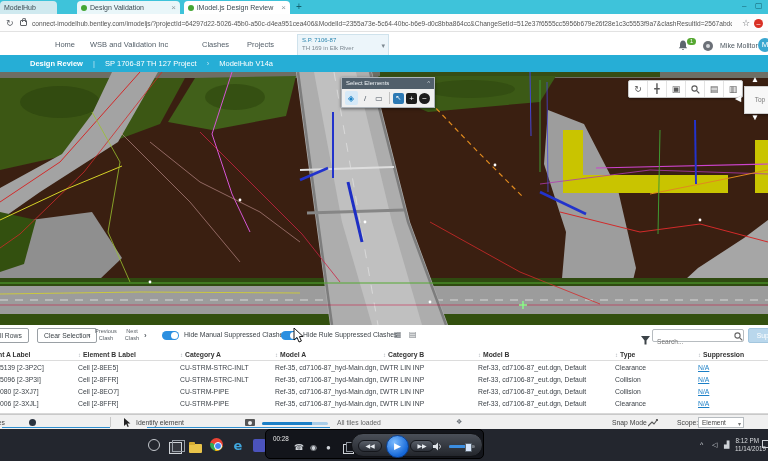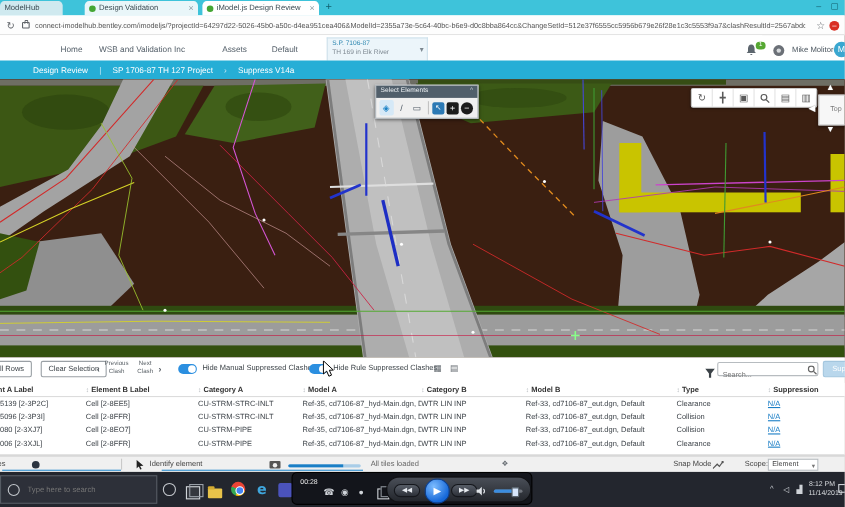--- a/index.html
+++ b/index.html
@@ -33,21 +33,21 @@
   #bell svg{display:block}
   #bellbadge{left:687px;top:6px;min-width:7px;height:7px;border-radius:4px;background:#56a832;color:#fff;
              font-size:5.5px;text-align:center;line-height:7px;padding:0 1px}
   #helpdot{left:703px;top:9px;width:10px;height:10px;border-radius:50%;background:#6b7077}
   #helpdot:before{content:"";position:absolute;left:3px;top:3px;width:4px;height:4px;border-radius:50%;background:#d7dadd}
   #username{left:720px;top:10px;font-size:7px;color:#4a555e;white-space:nowrap}
   #avatar{left:758px;top:6px;width:14px;height:14px;border-radius:50%;background:#3aa7d0;color:#fff;font-size:8px;text-align:center;line-height:14px}
   
   #appbar{left:0;top:55px;width:768px;height:17px;background:#26aed6;color:#fff;font-size:7.5px;line-height:17px}
   #appbar .sep{color:#bfe6f2;margin:0 8px}
-  #appbar b{font-weight:normal}
+  #appbar b{font-weight:bold}
   
   #viewport{left:0;top:72px;width:768px;height:253px;background:#3a1f11;overflow:hidden}
   
   #seltool{left:341px;top:5px;width:92px;background:#f0f0f0;border:1px solid #aeb4ba;box-shadow:0 1px 3px rgba(0,0,0,.5)}
   #seltool .hd{height:11px;background:#515f6b;color:#eef2f5;font-size:6px;line-height:11px;padding:0 4px;display:flex}
   #seltool .hd .min{margin-left:auto;font-size:6px;color:#cdd5da}
   #seltool .row{display:flex;align-items:center;height:18px;padding:0 2px}
   .stbtn{width:13px;height:14px;display:flex;align-items:center;justify-content:center;font-size:8px;color:#4a5560;border-radius:2px;margin:0 0.5px}
   .stbtn.on{background:#d6e9f7;color:#1a82c6}
   .stsep{width:1px;height:12px;background:#c2c2c2;margin:0 3px}
@@ -161,22 +161,22 @@
   <span class="abs icon" style="left:6px;top:4px">↻</span>
   <span class="abs lock"></span>
   <input class="abs" id="omni" readonly="" value="connect-imodelhub.bentley.com/imodeljs/?projectId=64297d22-5026-45b0-a50c-d4ea951cea406&amp;ModelId=2355a73e-5c64-40bc-b6e9-d0c8bba864cc&amp;ChangeSetId=512e37f6555cc5956b679e26f28e1c3c5553f9a7&amp;clashResultId=2567abdc-91ae-4905-92e5-64cc5..." style="">
   <span class="abs icon" style="left:742px;top:4px">☆</span>
   <span class="abs" id="extdot">–</span>
 </div>
 
 <div class="abs" id="bnav">
   <span class="abs navitem" style="left:55px">Home</span>
   <span class="abs navitem" style="left:90px">WSB and Validation Inc</span>
-  <span class="abs navitem" style="left:202px">Assets</span>
-  <span class="abs navitem" style="left:247px">Default</span>
+  <span class="abs navitem" style="left:202px">Clashes</span>
+  <span class="abs navitem" style="left:247px">Projects</span>
   <div class="abs" id="projtab">
     <div>S.P. 7106-87</div>
     <div class="l2">TH 169 in Elk River</div>
     <span class="caret">▾</span>
   </div>
   <span class="abs" id="bell" style="left:678px;top:8px">
     <svg width="10" height="11" viewBox="0 0 10 11">
         <path d="M5,0.5 C3,0.5 2,2.3 2,4.4 L2,6.8 L0.8,8.2 L9.2,8.2 L8,6.8 L8,4.4 C8,2.3 7,0.5 5,0.5 Z M4,9 a1,1 0 0 0 2,0 Z" fill="#5d666e"></path>
       </svg>
   </span>
@@ -184,21 +184,21 @@
   <span class="abs" id="helpdot"></span>
   <span class="abs" id="username">Mike Molitor</span>
   <span class="abs" id="avatar">M</span>
 </div>
 
 <div class="abs" id="appbar">
   <span style="margin-left:30px"><b>Design Review</b></span>
   <span class="sep">|</span>
   <span>SP 1706-87 TH 127 Project</span>
   <span class="sep">›</span>
-  <span>Suppress V14a</span>
+  <span>ModelHub V14a</span>
 </div>
 
 <div class="abs" id="viewport">
   <svg width="768" height="253" viewBox="0 0 768 253">
     <rect width="768" height="253" fill="#3a1f11"></rect>
     <rect x="0" y="0" width="768" height="6" fill="#6e6e64"></rect>
     <rect x="380" y="0" width="280" height="5" fill="#364d14"></rect>
 
     <polygon points="0,6 185,6 160,52 90,78 0,98" fill="#3c5714"></polygon>
     <ellipse cx="60" cy="30" rx="40" ry="16" fill="#2c430d" opacity=".6"></ellipse>
@@ -410,24 +410,20 @@
       <circle cx="9" cy="1" r="1.1" fill="#555"></circle>
     </svg>
   <span class="abs sbtxt" style="left:677px">Scope:</span>
   <span class="abs" id="scopesel">
     <span>Element</span>
     <span class="caret">▾</span>
   </span>
 </div>
 
 <div class="abs" id="taskbar">
-  <div class="abs" id="tsearch">
-    <span class="ring"></span>
-    <input placeholder="Type here to search" style="">
-  </div>
   <span class="abs tbicon" style="left:146px">
       <span style="width:10px;height:10px;border:1.4px solid #c3c7cc;border-radius:50%"></span>
     </span>
   <span class="abs tbicon" style="left:167px">
       <span class="abs taskview" style="left:2px;top:5px"></span>
     </span>
   <span class="abs tbicon" style="left:188px">
       <span class="folder abs" style="left:1px;top:4px"></span>
     </span>
   <span class="abs tbicon" style="left:209px">

